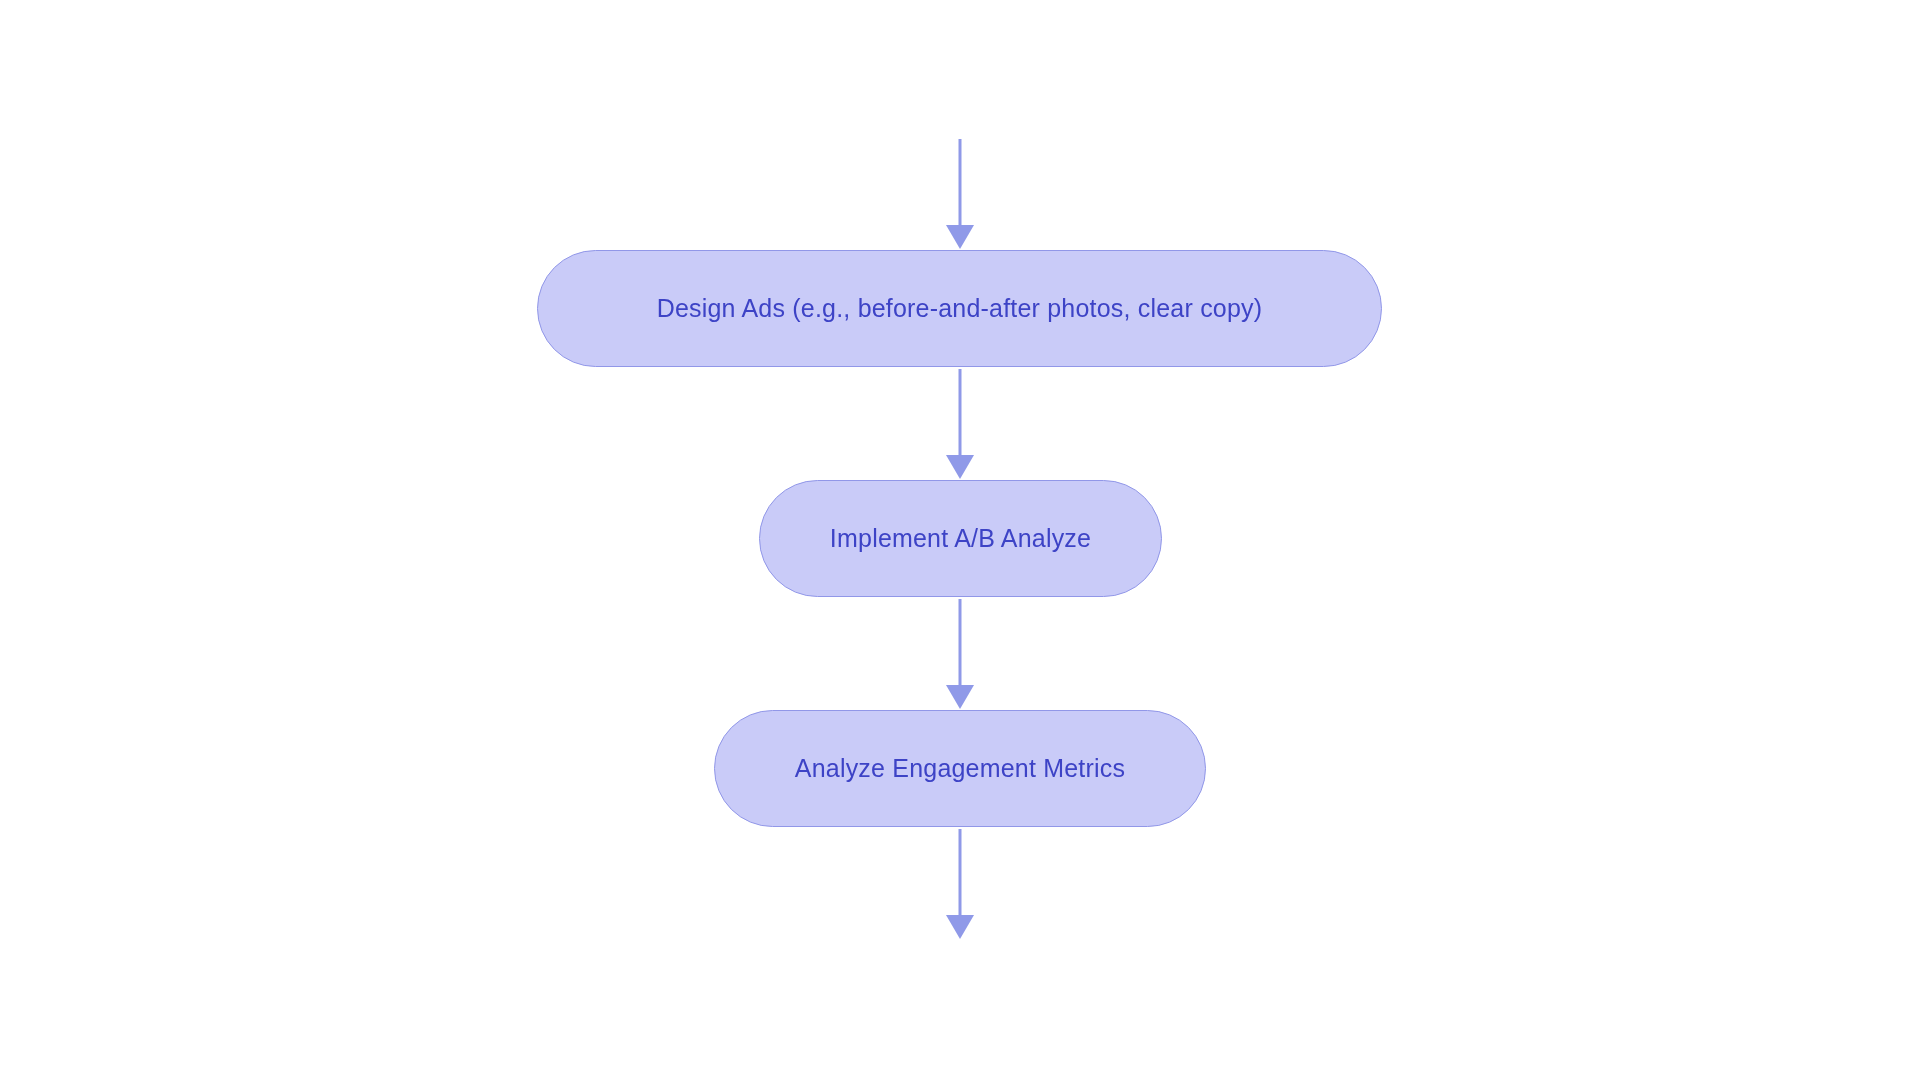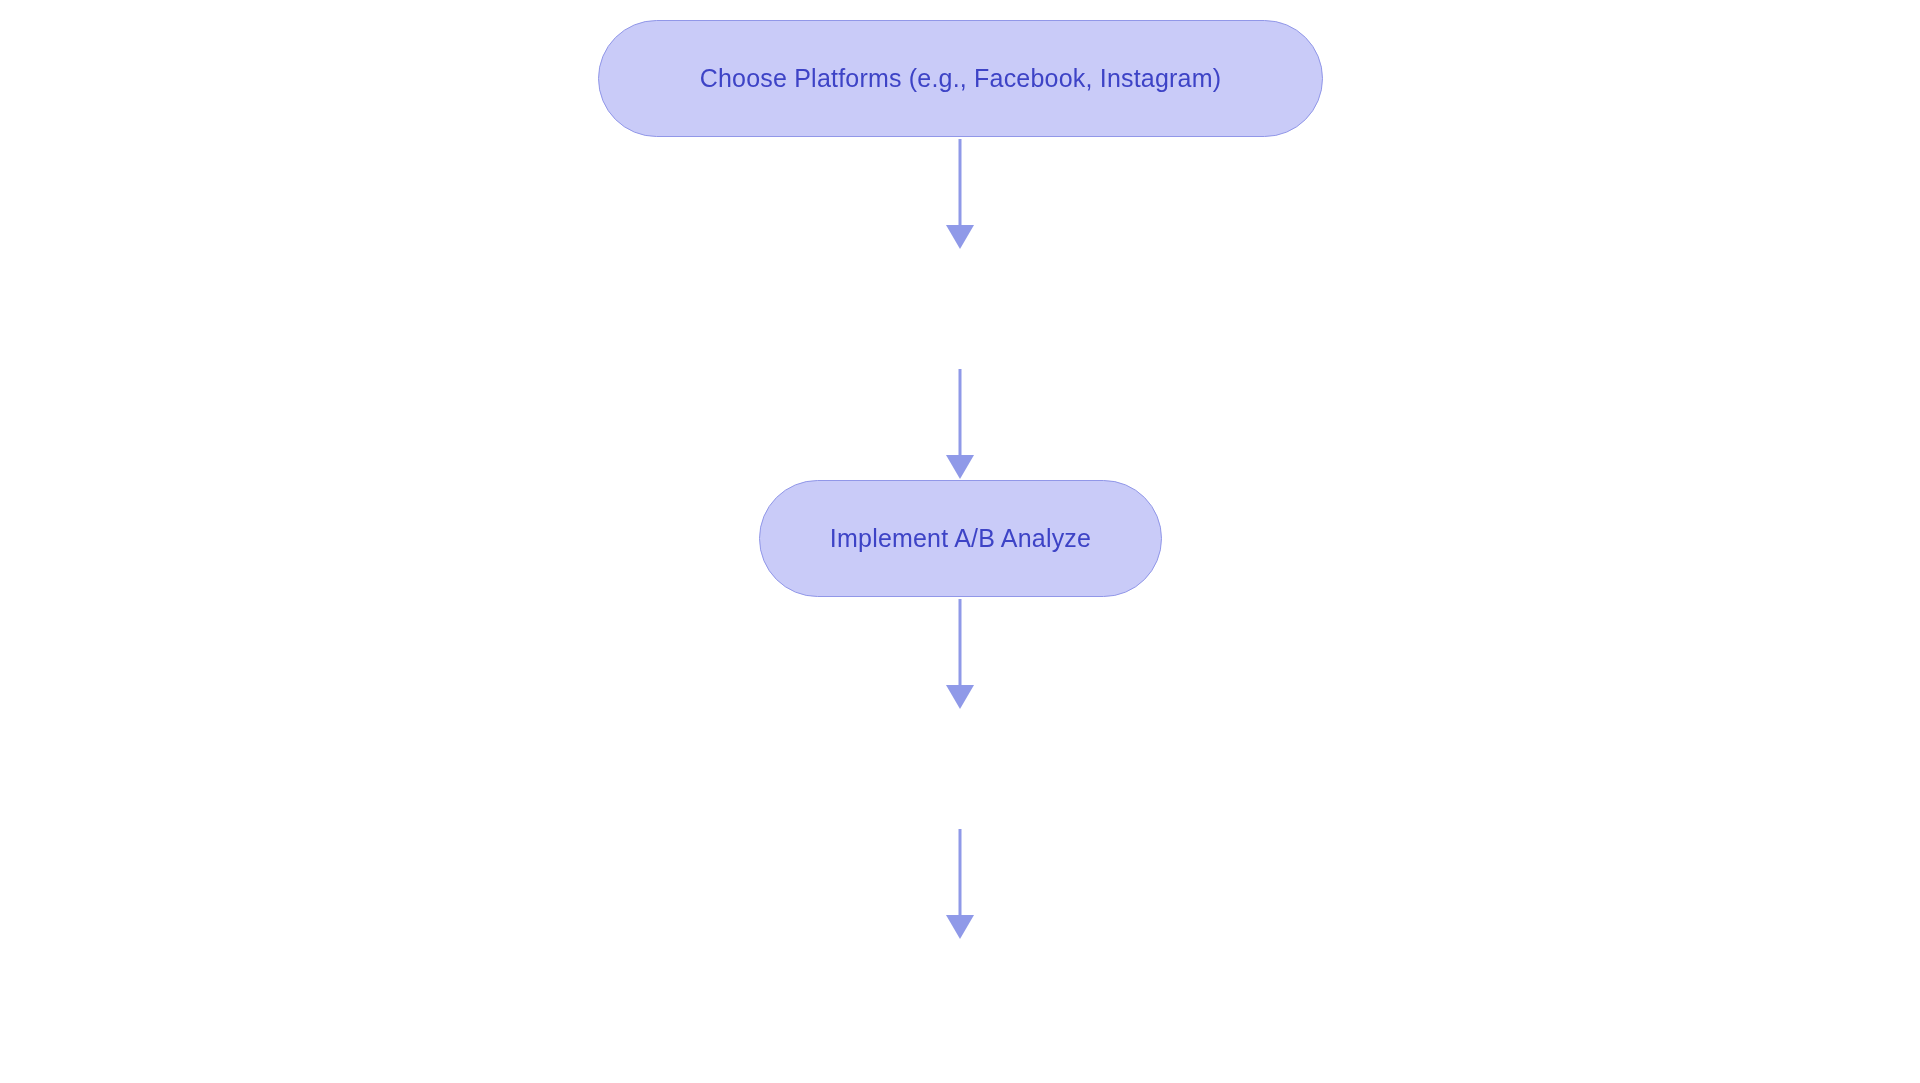--- a/index.html
+++ b/index.html
@@ -65,44 +65,47 @@
     border-left: 14px solid transparent;
     border-right: 14px solid transparent;
     border-top: 24px solid #8f99e8;
   }
 </style>
 </head>
 <body>
 
 <div class="canvas">
 
-  <div class="node" id="node-0">
-    <span>Choose Platforms (e.g., Facebook, Instagram)</span>
-  </div>
 
   <div class="arrow" id="arrow-0">
     <div class="shaft"></div>
     <div class="head"></div>
   </div>
 
+  <div class="node" id="node-1">
+    <span>Design Ads (e.g., before-and-after photos, clear copy)</span>
+  </div>
 
   <div class="arrow" id="arrow-1">
     <div class="shaft"></div>
     <div class="head"></div>
   </div>
 
   <div class="node" id="node-2">
     <span>Implement A/B Analyze</span>
   </div>
 
   <div class="arrow" id="arrow-2">
     <div class="shaft"></div>
     <div class="head"></div>
   </div>
 
+  <div class="node" id="node-3">
+    <span>Analyze Engagement Metrics</span>
+  </div>
 
   <div class="arrow" id="arrow-3">
     <div class="shaft"></div>
     <div class="head"></div>
   </div>
 
 
 </div>
 
 </body></html>

